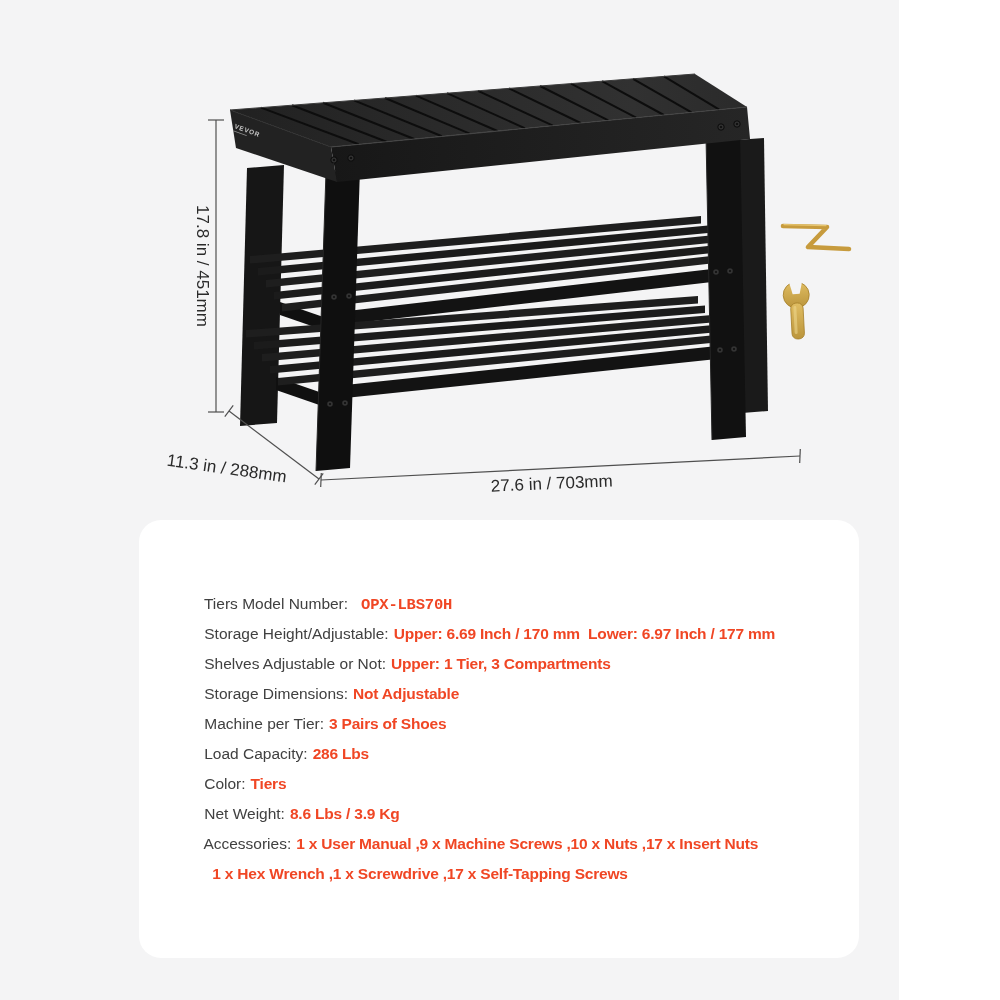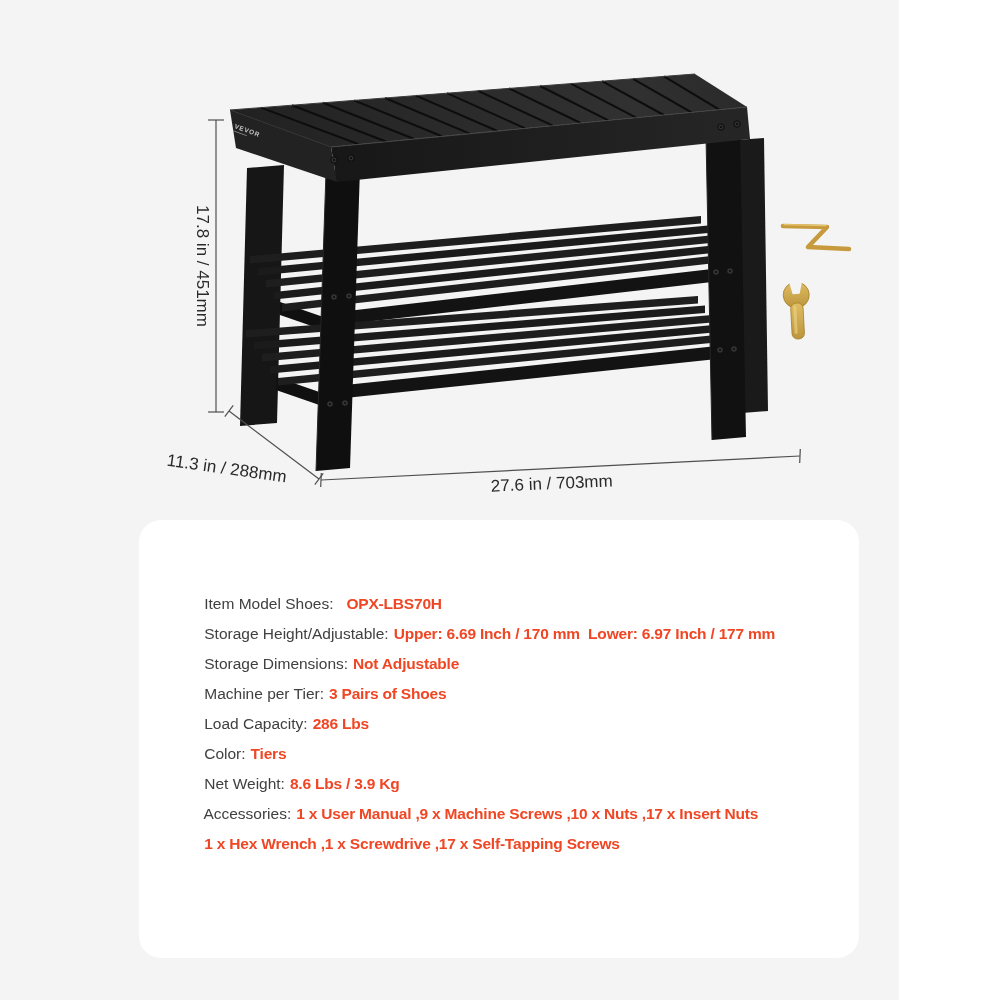--- a/index.html
+++ b/index.html
@@ -12,22 +12,22 @@
   svg.scene{position:absolute;left:0;top:0;}
   .dim-text{font-size:17px;fill:#2a2a2a;}
   .card{
     position:absolute;left:139px;top:520px;width:720px;height:438px;
     background:#ffffff;border-radius:22px;box-sizing:border-box;
     padding:39px 30px 0 48px;
   }
   .spec-row{height:30px;line-height:30px;font-size:15.5px;white-space:pre;}
   .spec-label{color:#404040;}
   .spec-value{color:#f04624;font-weight:700;margin-left:5px;letter-spacing:-0.2px;}
-  .spec-row.wide .spec-value{margin-left:13px;}
-  .spec-row.cont .spec-value{margin-left:0;}
+  .spec-row.wide .spec-value{margin-left:13px;font-family:Liberation Mono, monospace;}
+  .spec-row.cont .spec-value{margin-left:8px;}
 </style>
 </head>
 <body>
 
 <div class="panel"></div>
 
 <svg class="scene" width="1000" height="1000" viewBox="0 0 1000 1000">
   <defs>
     <linearGradient id="topGrad" x1="0" y1="0" x2="1" y2="0">
       <stop offset="0%" stop-color="#212121"></stop>
@@ -176,24 +176,27 @@
       <circle cx="797" cy="295" r="13" fill="url(#goldGrad)" stroke="#a5802a" stroke-width="0.8"></circle>
       <polygon points="790,280 804,280 800.5,294 793.5,294" fill="#f4f4f5"></polygon>
       <rect x="790.8" y="303" width="12.4" height="36" rx="5.5" fill="url(#goldGrad)" stroke="#a5802a" stroke-width="0.8"></rect>
       <rect x="793.5" y="306" width="3" height="28" rx="1.5" fill="#eed98f" opacity="0.55"></rect>
     </g>
   </g>
 </svg>
 
 <div class="card">
   <div class="spec-row wide">
-    <span class="spec-label">Item Model Shoes:</span><span class="spec-value">OPX-LBS70H</span>
+    <span class="spec-label">Tiers Model Number:</span><span class="spec-value">OPX-LBS70H</span>
   </div>
   <div class="spec-row">
     <span class="spec-label">Storage Height/Adjustable:</span><span class="spec-value">Upper: 6.69 Inch / 170 mm  Lower: 6.97 Inch / 177 mm</span>
+  </div>
+  <div class="spec-row">
+    <span class="spec-label">Shelves Adjustable or Not:</span><span class="spec-value">Upper: 1 Tier, 3 Compartments</span>
   </div>
   <div class="spec-row">
     <span class="spec-label">Storage Dimensions:</span><span class="spec-value">Not Adjustable</span>
   </div>
   <div class="spec-row">
     <span class="spec-label">Machine per Tier:</span><span class="spec-value">3 Pairs of Shoes</span>
   </div>
   <div class="spec-row">
     <span class="spec-label">Load Capacity:</span><span class="spec-value">286 Lbs</span>
   </div>

